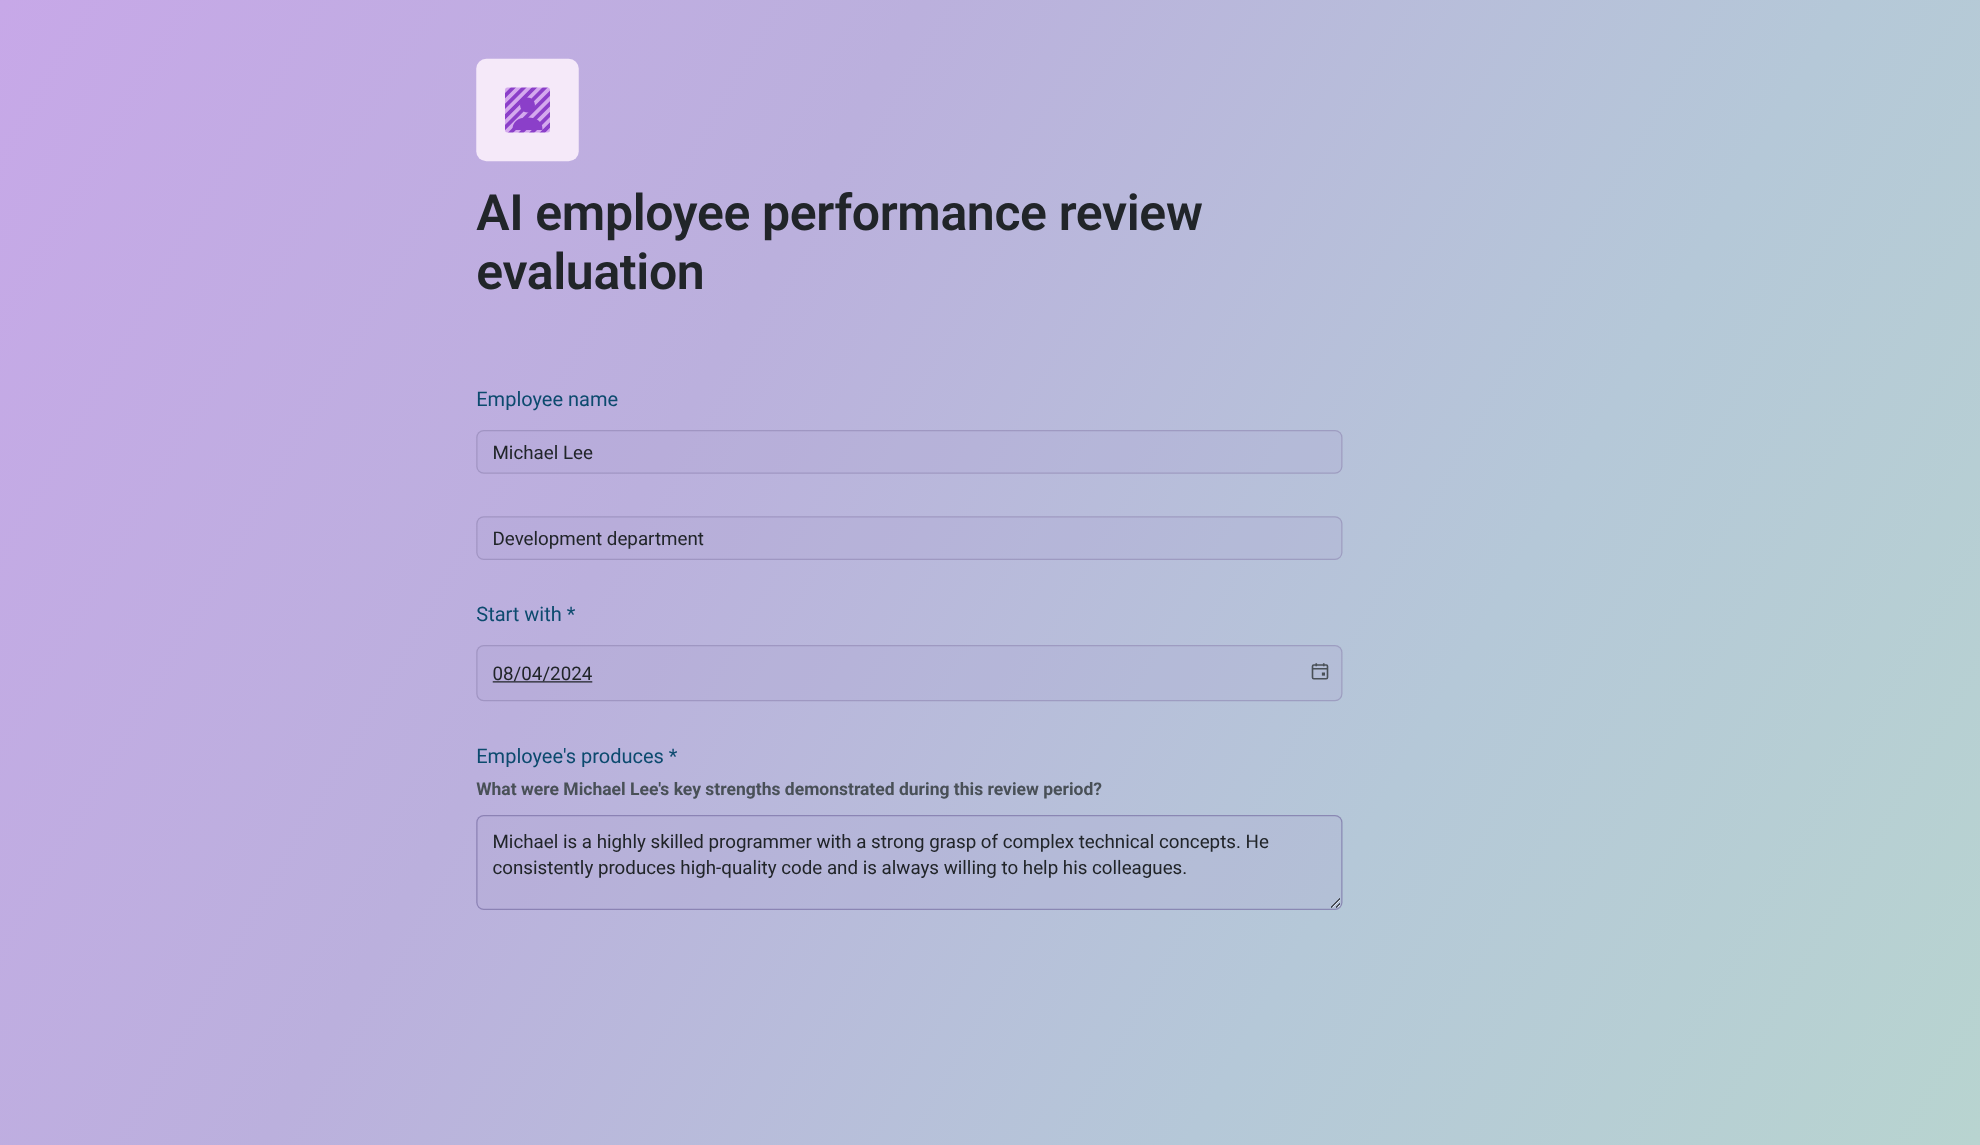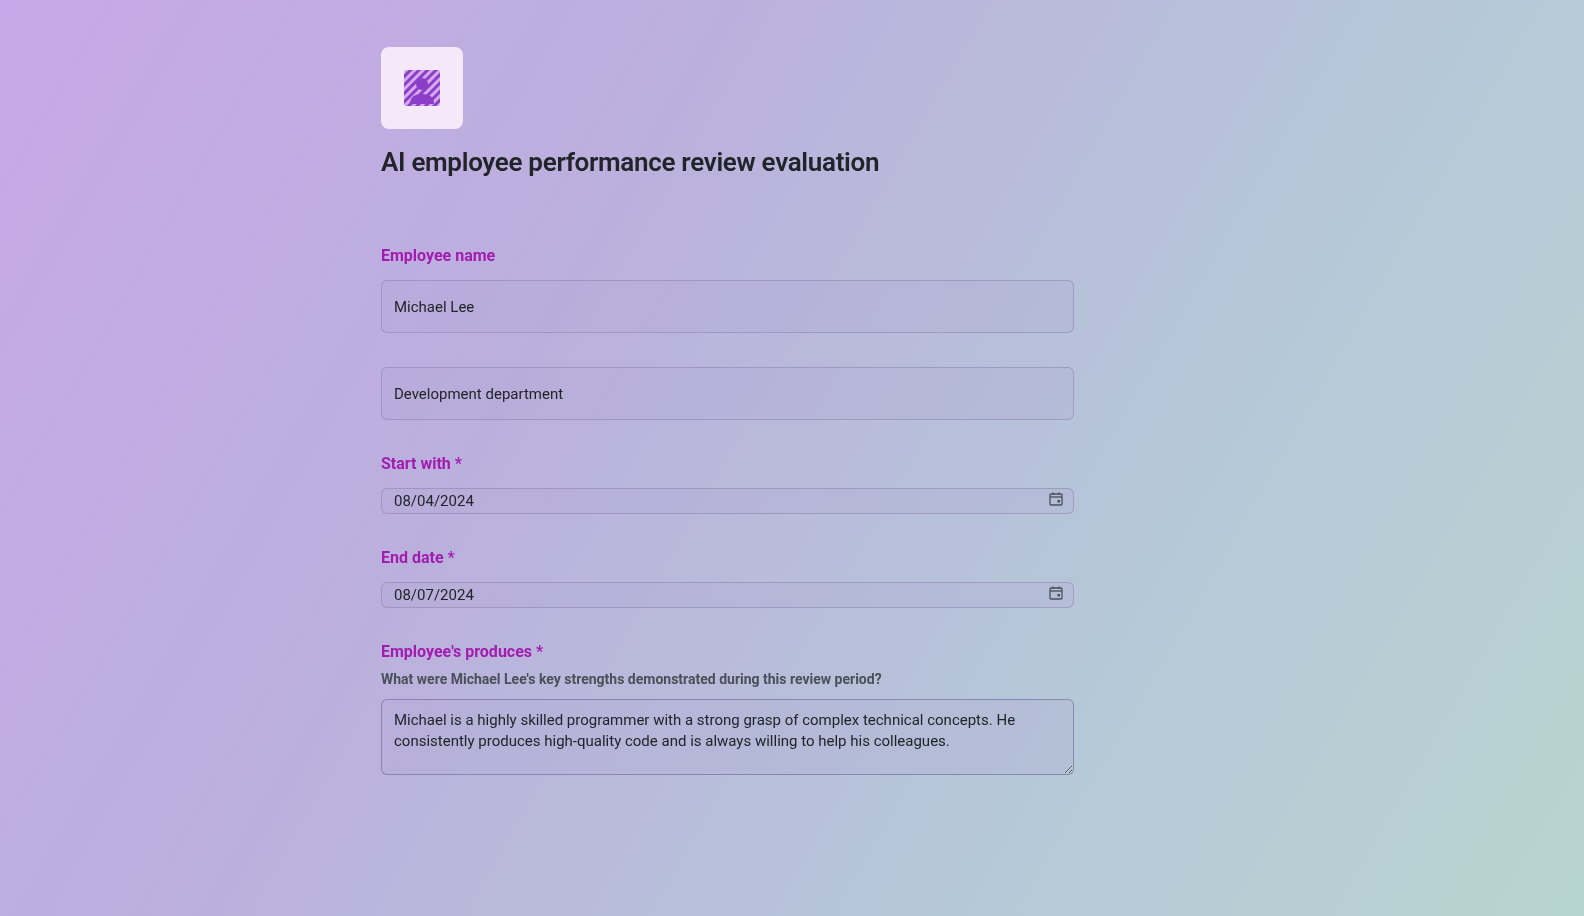--- a/index.html
+++ b/index.html
@@ -27,34 +27,34 @@
       display: flex;
       align-items: center;
       justify-content: center;
       margin-bottom: 18px;
     }
     .icon-box svg {
       width: 40px;
       height: 40px;
     }
     h1 {
-      font-size: 26px;
+      font-size: 40px;
       font-weight: 600;
       color: #212529;
       margin-bottom: 69px;
       letter-spacing: -0.3px;
     }
     .field-group {
       margin-bottom: 34px;
     }
     .field-label {
       display: block;
       font-size: 16px;
-      font-weight: 700;
-      color: #a21caf;
+      font-weight: 400;
+      color: #0c4a6e;
       margin-bottom: 15px;
     }
     .field-description {
       font-size: 14px;
       color: #495057;
       margin-bottom: 12px;
       margin-top: -5px;
       font-weight: bold;
     }
     .text-input, .date-input, .textarea-input {
@@ -62,29 +62,30 @@
       padding: 8px 12px;
       font-size: 15px;
       color: #212529;
       background: rgba(173, 163, 209, 0.22);
       border: 1px solid rgba(130, 120, 165, 0.45);
       border-radius: 6px;
       font-family: inherit;
       outline: none;
     }
     .text-input {
-      height: 53px;
+      height: 35px;
     }
     .date-input-wrapper {
       position: relative;
       width: 100%;
     }
     .date-input {
-      height: 26px;
+      height: 45px;
       padding-right: 60px;
+      text-decoration: underline;
     }
     .calendar-icon {
       position: absolute;
       right: 10px;
       top: 50%;
       transform: translateY(-50%);
       pointer-events: none;
       color: #495057;
     }
     .textarea-input {
@@ -136,34 +137,19 @@
           <rect x="2" y="3" width="12" height="11" rx="1" fill="none" stroke="currentColor" stroke-width="1.3"></rect>
           <line x1="2" y1="6" x2="14" y2="6" stroke="currentColor" stroke-width="1.3"></line>
           <line x1="5" y1="1.5" x2="5" y2="4" stroke="currentColor" stroke-width="1.3"></line>
           <line x1="11" y1="1.5" x2="11" y2="4" stroke="currentColor" stroke-width="1.3"></line>
           <rect x="9.5" y="9" width="2.5" height="2.5" fill="currentColor"></rect>
         </svg>
       </span>
     </div>
   </div>
 
-  <div class="field-group">
-    <label class="field-label">End date *</label>
-    <div class="date-input-wrapper">
-      <input type="text" class="date-input" value="08/07/2024" style="">
-      <span class="calendar-icon">
-        <svg width="16" height="16" viewBox="0 0 16 16" fill="currentColor">
-          <rect x="2" y="3" width="12" height="11" rx="1" fill="none" stroke="currentColor" stroke-width="1.3"></rect>
-          <line x1="2" y1="6" x2="14" y2="6" stroke="currentColor" stroke-width="1.3"></line>
-          <line x1="5" y1="1.5" x2="5" y2="4" stroke="currentColor" stroke-width="1.3"></line>
-          <line x1="11" y1="1.5" x2="11" y2="4" stroke="currentColor" stroke-width="1.3"></line>
-          <rect x="9.5" y="9" width="2.5" height="2.5" fill="currentColor"></rect>
-        </svg>
-      </span>
-    </div>
-  </div>
 
   <div class="field-group">
     <label class="field-label">Employee's produces *</label>
     <div class="field-description">What were Michael Lee's key strengths demonstrated during this review period?</div>
     <textarea class="textarea-input" style="">Michael is a highly skilled programmer with a strong grasp of complex technical concepts. He consistently produces high-quality code and is always willing to help his colleagues.</textarea>
   </div>
 </div>
 
 </body></html>

